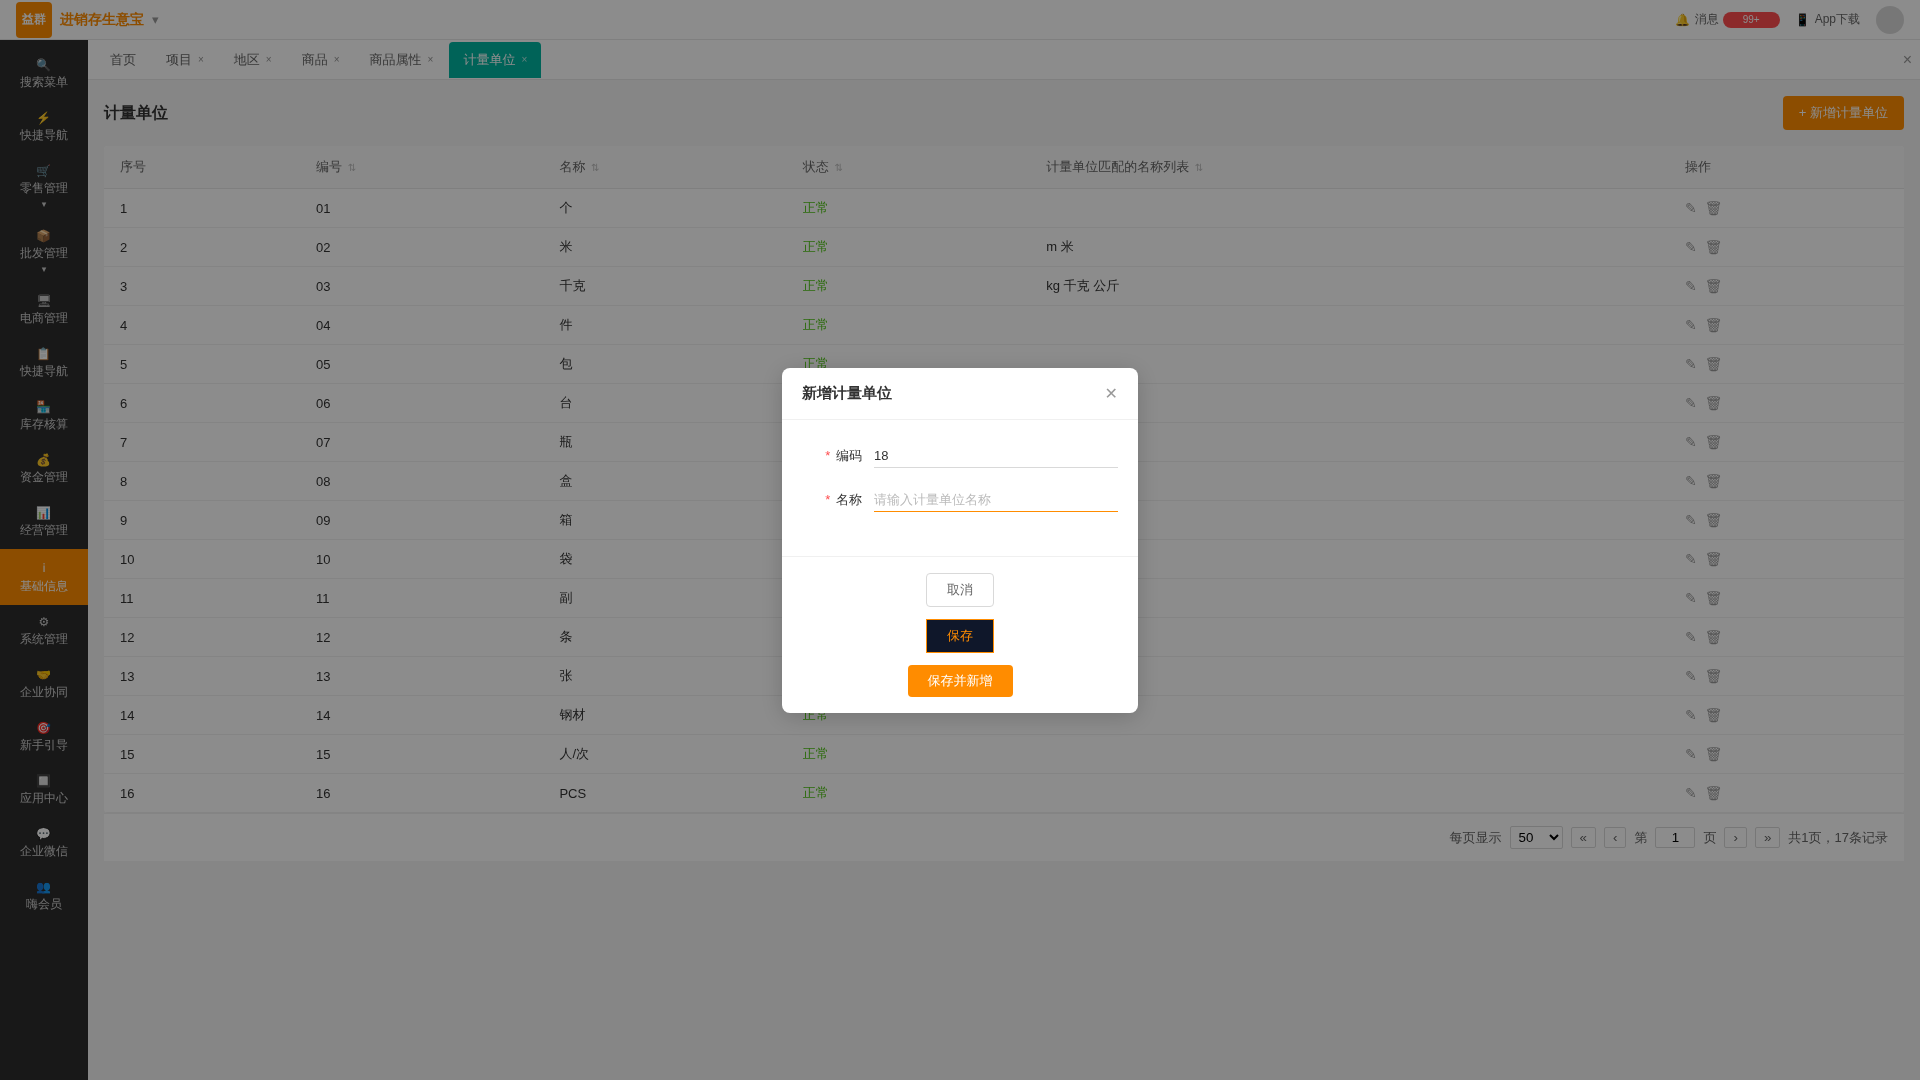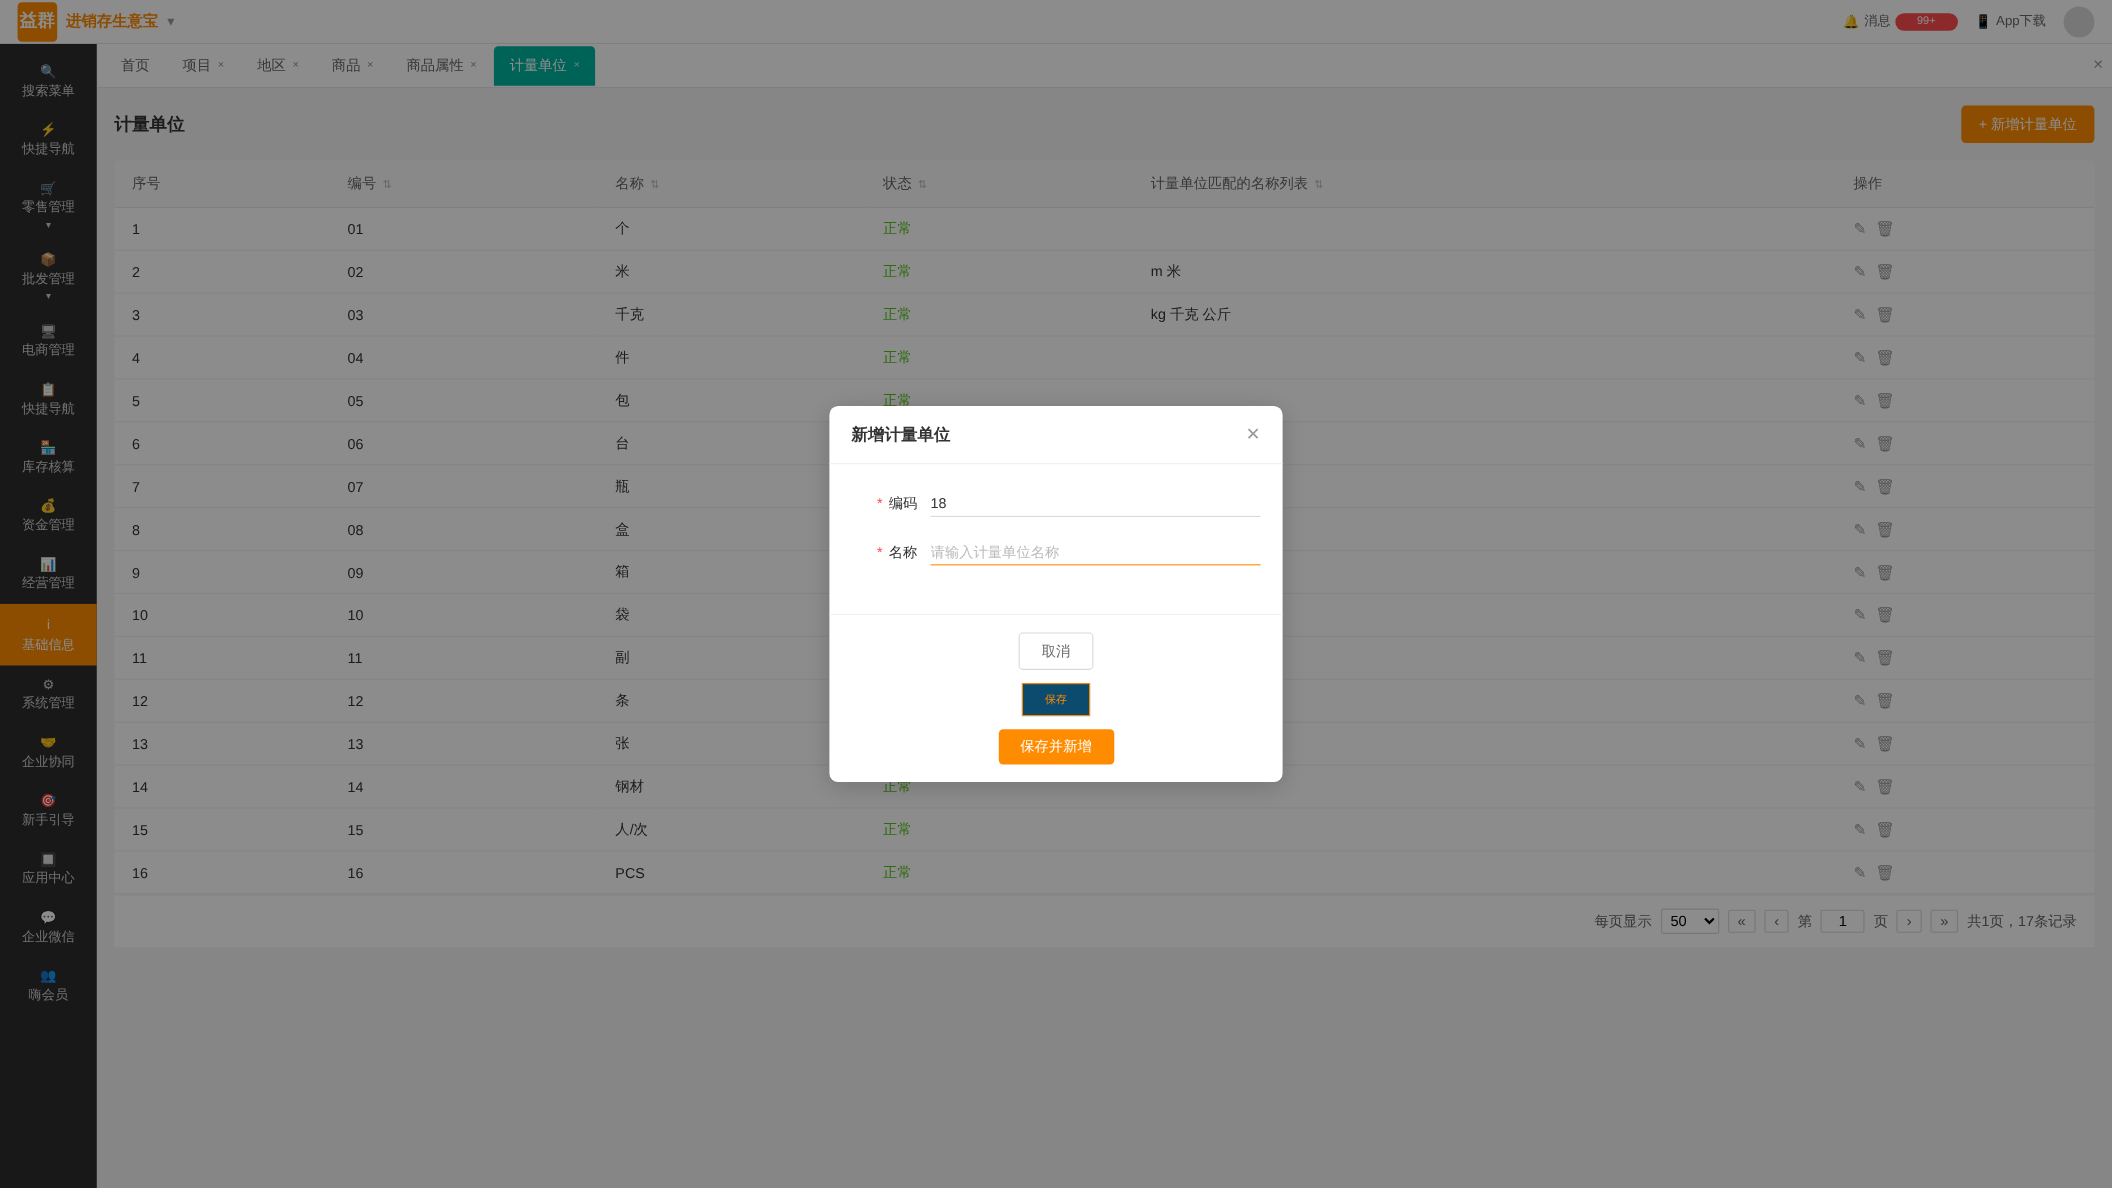--- a/index.html
+++ b/index.html
@@ -4,21 +4,21 @@
   <style>
     * { box-sizing: border-box; margin: 0; padding: 0; }
     body { font-family: 'Microsoft YaHei', Arial, sans-serif; font-size: 13px; background: #f5f5f5; color: #333; height: 1080px; width: 1920px; overflow: hidden; }
 
     
     .app-wrapper { display: flex; flex-direction: column; height: 1080px; width: 1920px; }
 
     
     .top-header { height: 40px; background: #fff; display: flex; align-items: center; justify-content: space-between; padding: 0 16px; border-bottom: 1px solid #e8e8e8; flex-shrink: 0; }
     .logo-area { display: flex; align-items: center; gap: 8px; }
-    .logo-icon { width: 36px; height: 36px; background: #ff8c00; border-radius: 4px; display: flex; align-items: center; justify-content: center; color: #fff; font-weight: bold; font-size: 16px; }
+    .logo-icon { width: 36px; height: 36px; background: #ff8c00; border-radius: 4px; display: flex; align-items: center; justify-content: center; color: #fff; font-weight: bold; font-size: 12px; }
     .logo-text { color: #ff8c00; font-weight: bold; font-size: 14px; }
     .header-right { display: flex; align-items: center; gap: 16px; }
     .header-btn { display: flex; align-items: center; gap: 4px; font-size: 12px; color: #666; cursor: pointer; }
     .notification-badge { position: relative; }
     .badge { background: #ff4d4f; color: #fff; border-radius: 10px; font-size: 10px; padding: 0 20px; min-width: 16px; height: 16px; display: inline-flex; align-items: center; justify-content: center; }
     .avatar { width: 28px; height: 28px; background: #d9d9d9; border-radius: 50%; }
 
     
     .content-wrapper { display: flex; flex: 1; overflow: hidden; }
 
@@ -56,34 +56,34 @@
     .sort-icon { color: #bbb; font-size: 10px; margin-left: 2px; }
 
     
     .pagination { display: flex; align-items: center; justify-content: flex-end; padding: 12px 16px; background: #fff; border-top: 1px solid #f0f0f0; gap: 8px; font-size: 13px; color: #666; }
     .pagination-btn { border: 1px solid #d9d9d9; background: #fff; padding: 2px 8px; border-radius: 2px; cursor: pointer; color: #666; }
     .pagination-input { border: 1px solid #d9d9d9; padding: 2px 6px; border-radius: 2px; width: 40px; text-align: center; }
     .page-size-select { border: 1px solid #d9d9d9; padding: 2px 4px; border-radius: 2px; background: #fff; }
 
     
     .modal-overlay { position: fixed; top: 0; left: 0; width: 1920px; height: 1080px; background: rgba(0,0,0,0.45); display: flex; align-items: center; justify-content: center; z-index: 1000; }
-    .modal { background: #fff; border-radius: 8px; width: 412px; box-shadow: 0 4px 24px rgba(0,0,0,0.18); }
+    .modal { background: #fff; border-radius: 8px; width: 356px; box-shadow: 0 4px 24px rgba(0,0,0,0.18); }
     .modal-header { display: flex; align-items: center; justify-content: space-between; padding: 16px 20px; border-bottom: 1px solid #f0f0f0; }
     .modal-title { font-size: 15px; font-weight: bold; color: #333; }
     .modal-close { cursor: pointer; color: #999; font-size: 16px; }
     .modal-body { padding: 24px 20px; }
     .form-row { display: flex; align-items: center; margin-bottom: 20px; }
     .form-label { width: 60px; text-align: right; margin-right: 12px; font-size: 13px; color: #333; flex-shrink: 0; }
     .required { color: #ff4d4f; margin-right: 2px; }
     .form-input { flex: 1; border: none; border-bottom: 1px solid #d9d9d9; padding: 4px 0; font-size: 13px; color: #333; outline: none; }
     .form-input.name-input { border-bottom-color: #ff8c00; }
     .form-input::placeholder { color: #bbb; }
     .modal-footer { display: flex; align-items: center; justify-content: center; gap: 12px; padding: 16px 20px; border-top: 1px solid #f0f0f0; flex-direction: column; }
     .btn-cancel { border: 1px solid #d9d9d9; background: #fff; padding: 7px 20px; border-radius: 4px; cursor: pointer; font-size: 13px; color: #666; }
-    .btn-save { border: 1px solid #ff8c00; background: #0c4a6e; color: #ff8c00; padding: 7px 20px; border-radius: 0; cursor: pointer; font-size: 10px; }
+    .btn-save { border: 1px solid #ff8c00; background: #0f172a; color: #ff8c00; padding: 7px 20px; border-radius: 0; cursor: pointer; font-size: 13px; }
     .btn-save-new { background: #ff8c00; color: #fff; border: none; padding: 7px 20px; border-radius: 4px; cursor: pointer; font-size: 13px; }
 
     
     .sidebar-search { display: flex; flex-direction: column; align-items: center; padding: 10px 4px; cursor: pointer; color: #ccc; font-size: 12px; gap: 2px; }
   </style>
 </head>
 <body>
 
 <div class="app-wrapper">
 

